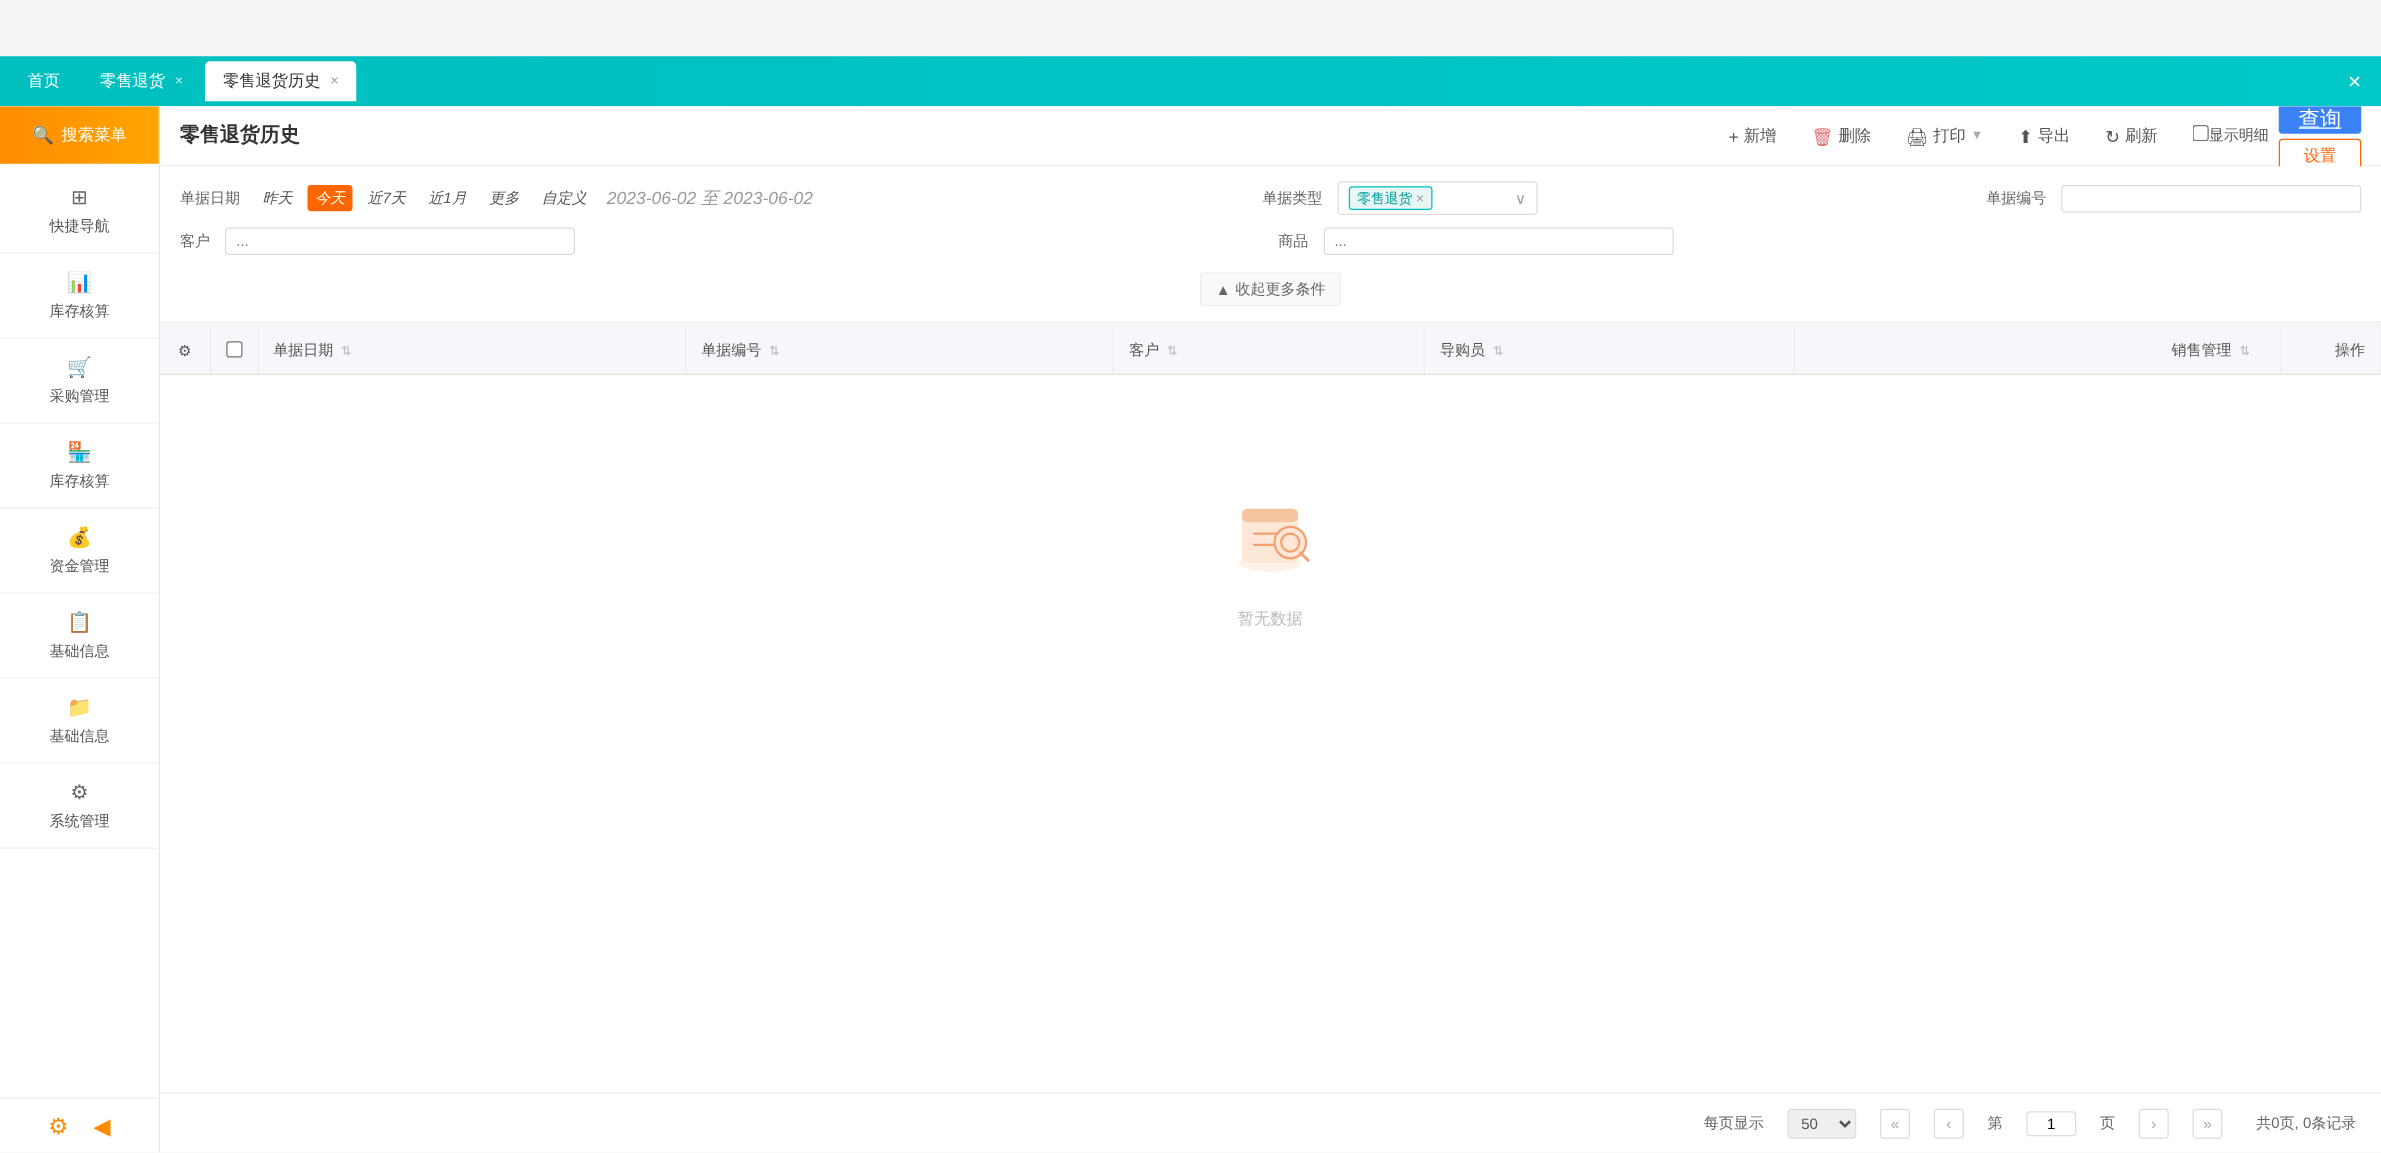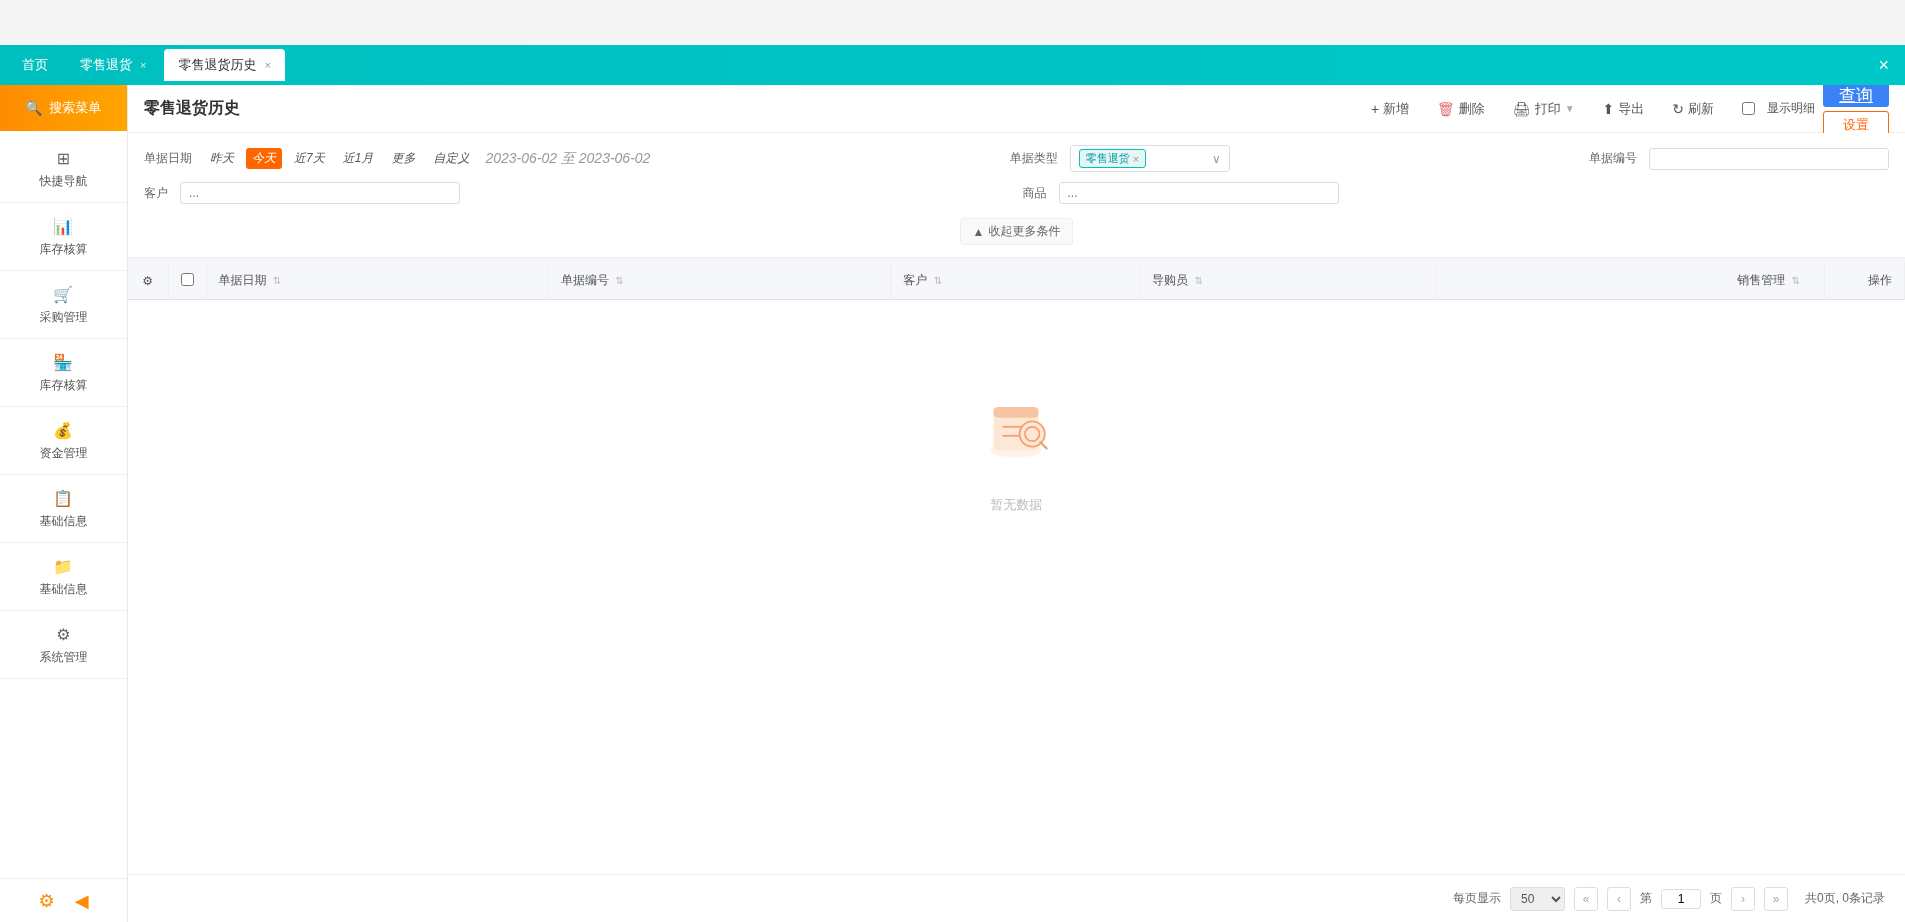--- a/index.html
+++ b/index.html
@@ -291,37 +291,37 @@
     .th-amount { text-align: right; }
     .th-ops { width: 80px; text-align: right; }
     .empty-state {
       display: flex;
       flex-direction: column;
       align-items: center;
       justify-content: center;
       padding: 80px 0;
       color: #bbb;
       font-size: 13px;
-      gap: 26px;
+      gap: 16px;
     }
     .empty-icon {
       width: 90px;
       height: 90px;
     }
 
     
     .pagination-bar {
       height: 48px;
       background: #fff;
       border-top: 1px solid #eee;
       display: flex;
       align-items: center;
       justify-content: flex-end;
       padding: 0 20px;
-      gap: 9px;
+      gap: 19px;
       font-size: 12px;
       color: #666;
       flex-shrink: 0;
     }
     .page-size-select {
       border: 1px solid #ddd;
       border-radius: 3px;
       padding: 3px 6px;
       font-size: 12px;
       color: #555;
@@ -343,22 +343,22 @@
     .page-input {
       width: 40px;
       text-align: center;
       border: 1px solid #ddd;
       border-radius: 3px;
       padding: 2px 4px;
       font-size: 12px;
     }
     .display-checkbox {
       display: flex;
-      align-items: center;
-      gap: 12px;
+      align-items: flex-start;
+      gap: 0;
       font-size: 12px;
       color: #555;
       margin-left: 8px;
     }
   </style>
 </head>
 <body>
 
 <div class="top-bar">
   <div class="top-bar-tab">

